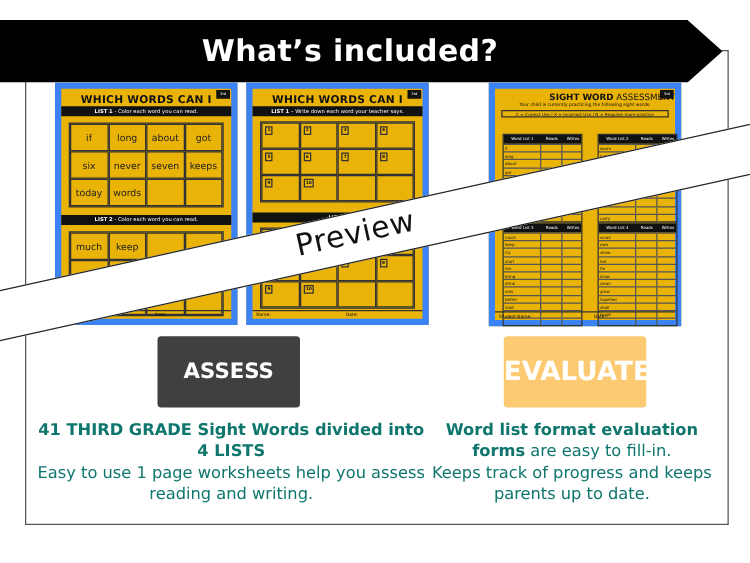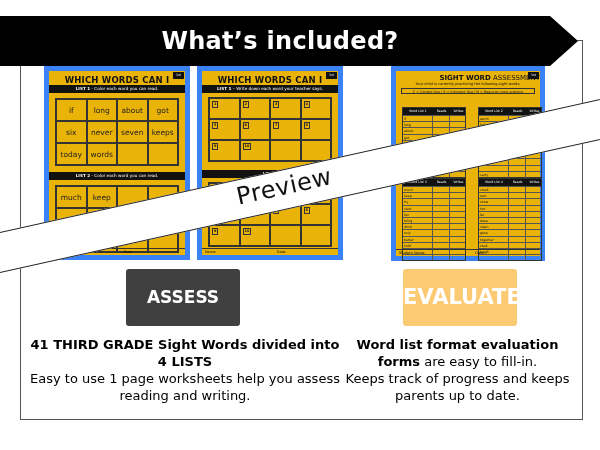--- a/index.html
+++ b/index.html
@@ -35,21 +35,21 @@
   .wl-row span { border-right: 0.5px solid #555; padding-left: 1px; }
   .wl-row span:last-child { border-right: none; }
 
   .preview-strip { position: absolute; left: -20px; top: 166px; width: 640px; height: 40px; background: #fff; border: 1px solid #222; transform: rotate(-12.5deg); transform-origin: 50% 50%; }
   .preview-text { position: absolute; left: 255px; top: 2px; font-size: 24px; color: #111; font-family: "DejaVu Sans", sans-serif; letter-spacing: 0.5px; }
 
   .btn { position: absolute; border-radius: 3px; color: #fff; font-weight: bold; text-align: center; font-family: "DejaVu Sans", sans-serif; }
   .btn-assess { left: 126px; top: 269px; width: 114px; height: 57px; background: #404040; font-size: 17px; line-height: 57px; }
   .btn-evaluate { left: 403px; top: 269px; width: 114px; height: 57px; background: #fcca72; font-size: 21px; line-height: 57px; }
 
-  .desc { position: absolute; text-align: center; font-size: 13px; line-height: 17px; color: #000000; }
+  .desc { position: absolute; text-align: center; font-size: 13px; line-height: 17px; color: #0f766e; }
   .desc-left { left: 30px; top: 336px; width: 310px; }
   .desc-right { left: 345px; top: 336px; width: 225px; }
   .desc b { font-weight: bold; }
 </style>
 </head>
 <body>
 
 <div class="frame"></div>
 
 <div class="banner">

